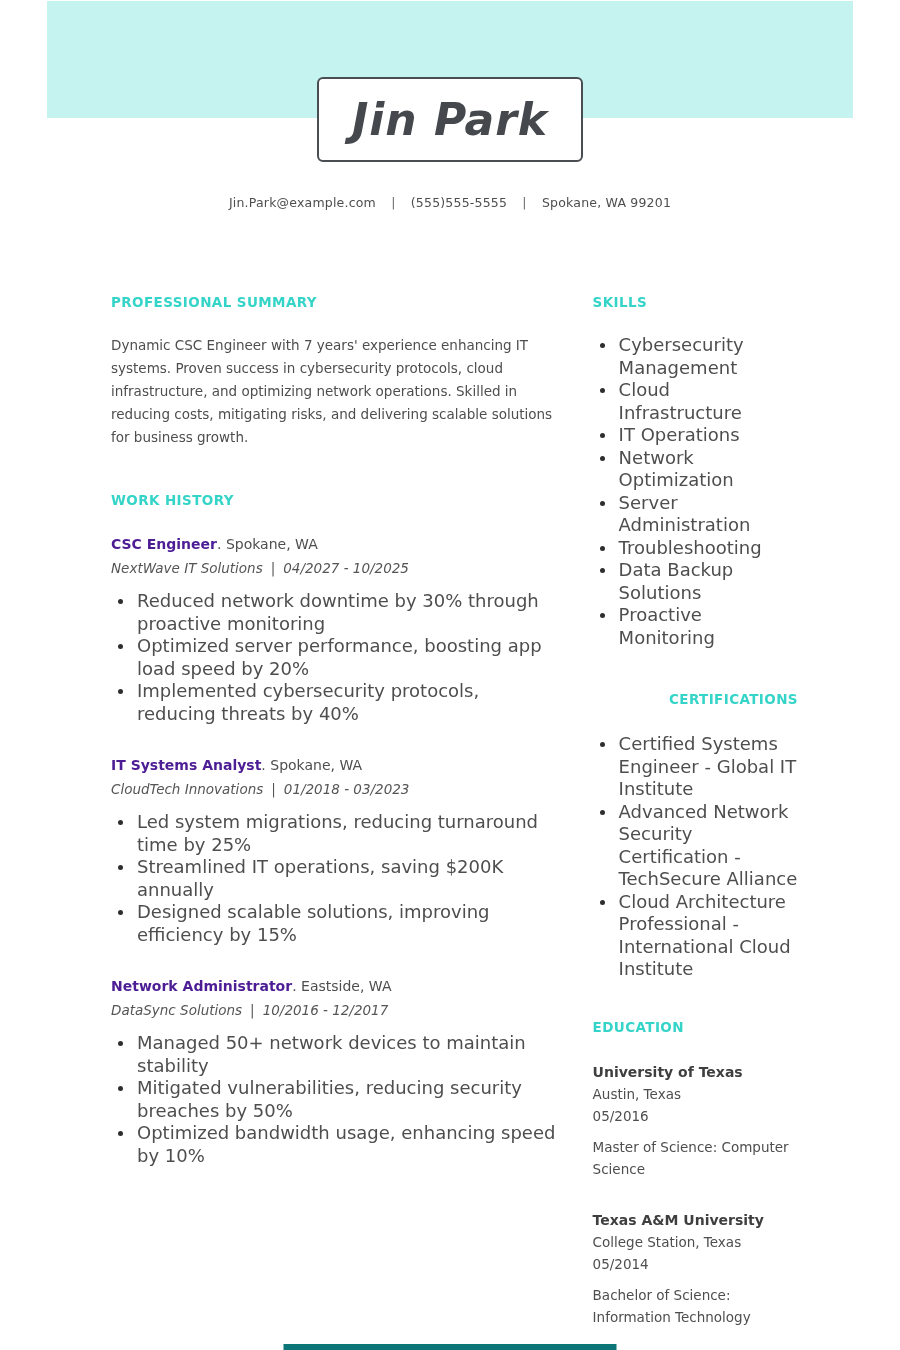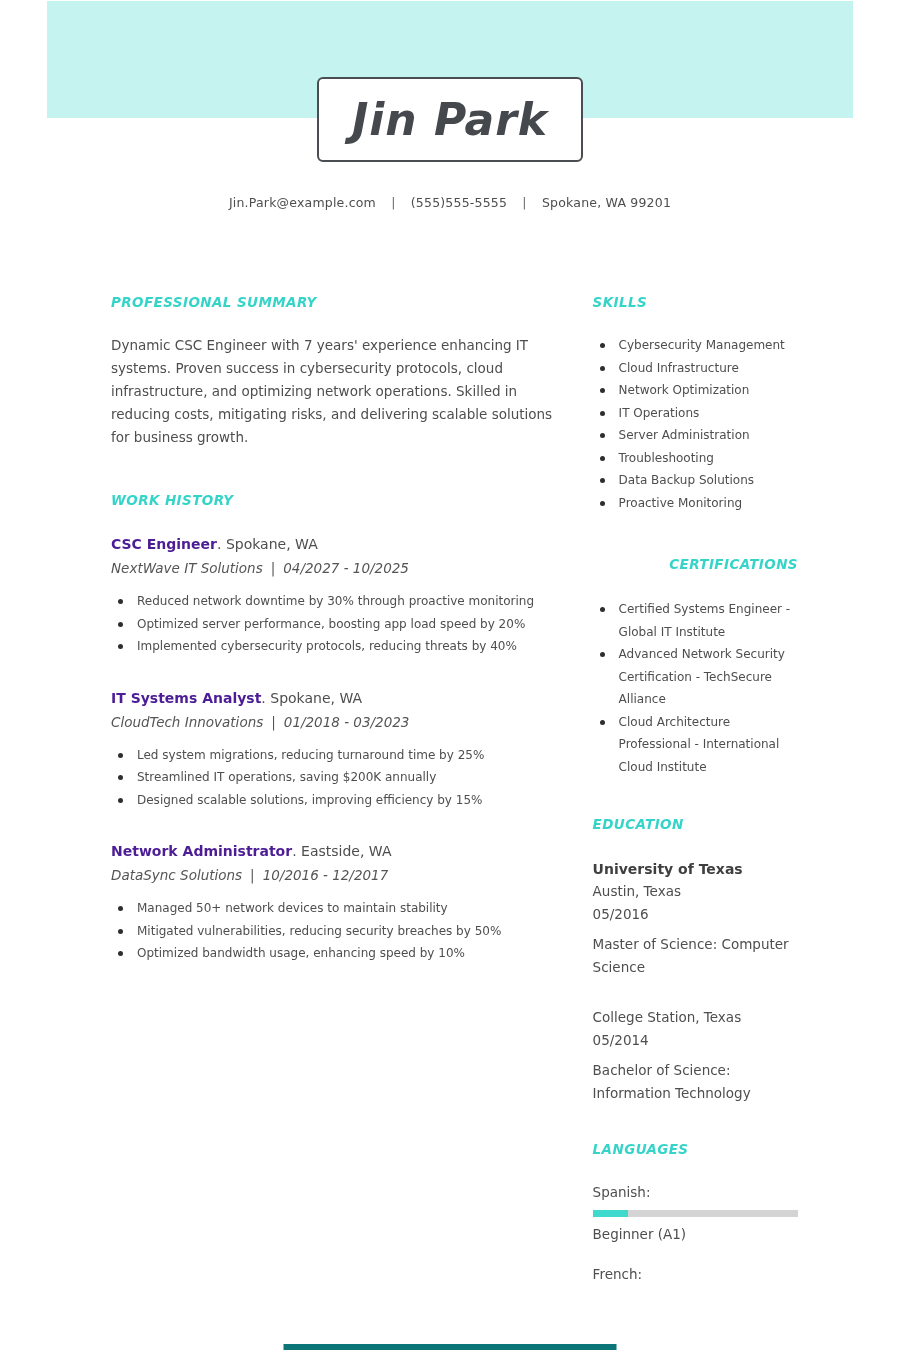--- a/index.html
+++ b/index.html
@@ -57,21 +57,20 @@
     display: flex;
     margin-top: 84px;
     padding: 0 55px 0 64px;
   }
   .col-left  { width: 511px; margin-right: 35px; }
   .col-right { width: 235px; }
 
   .section-heading {
     font-size: 13.5px;
     font-weight: bold;
-    font-style: italic;
     color: #35d4c8;
     letter-spacing: 0.4px;
     margin-bottom: 24px;
   }
 
   .summary-text {
     font-size: 13.5px;
     line-height: 23px;
     color: #4e4e4e;
   }
@@ -85,21 +84,21 @@
     font-size: 13.5px;
     font-style: italic;
     color: #555555;
     line-height: 24px;
   }
   .company-sep { margin: 0 8px; }
 
   .bullet-list { margin-top: 10px; }
   .bullet-item {
     display: flex;
-    font-size: 12px;
+    font-size: 18px;
     line-height: 22.5px;
     color: #4e4e4e;
   }
   .bullet-dot {
     flex: 0 0 auto;
     width: 5px; height: 5px;
     border-radius: 50%;
     background: #2e2e2e;
     margin: 9px 14px 0 7px;
   }
@@ -261,26 +260,26 @@
               <span>Cybersecurity Management</span>
             </div>
 
             <div class="bullet-item">
               <span class="bullet-dot"></span>
               <span>Cloud Infrastructure</span>
             </div>
 
             <div class="bullet-item">
               <span class="bullet-dot"></span>
+              <span>IT Operations</span>
+            </div>
+
+            <div class="bullet-item">
+              <span class="bullet-dot"></span>
               <span>Network Optimization</span>
-            </div>
-
-            <div class="bullet-item">
-              <span class="bullet-dot"></span>
-              <span>IT Operations</span>
             </div>
 
             <div class="bullet-item">
               <span class="bullet-dot"></span>
               <span>Server Administration</span>
             </div>
 
             <div class="bullet-item">
               <span class="bullet-dot"></span>
               <span>Troubleshooting</span>
@@ -324,20 +323,21 @@
         <div>
 
             <div class="school">
               <div class="school-name">University of Texas</div>
               <div class="school-line">Austin, Texas</div>
               <div class="school-line">05/2016</div>
               <div class="school-degree">Master of Science: Computer Science</div>
             </div>
 
             <div class="school">
+              <div class="school-name">Texas A&amp;M University</div>
               <div class="school-line">College Station, Texas</div>
               <div class="school-line">05/2014</div>
               <div class="school-degree">Bachelor of Science: Information Technology</div>
             </div>
           </div>
       </div>
 
       <div class="lang-section">
         <div class="section-heading">LANGUAGES</div>
         <div>

